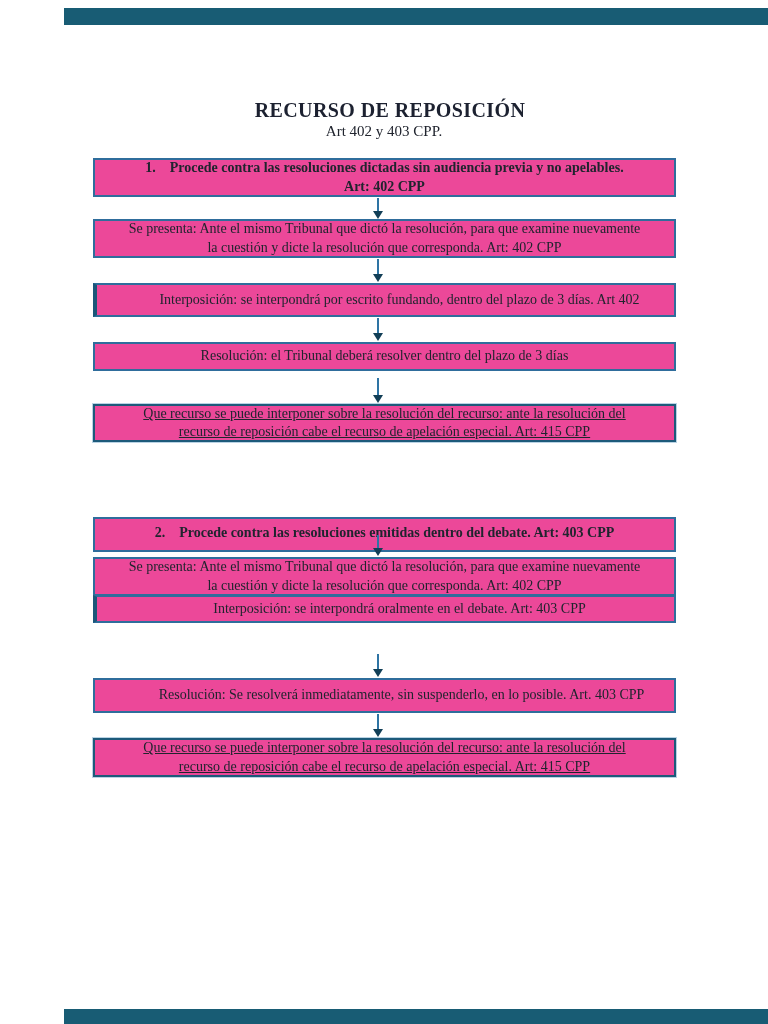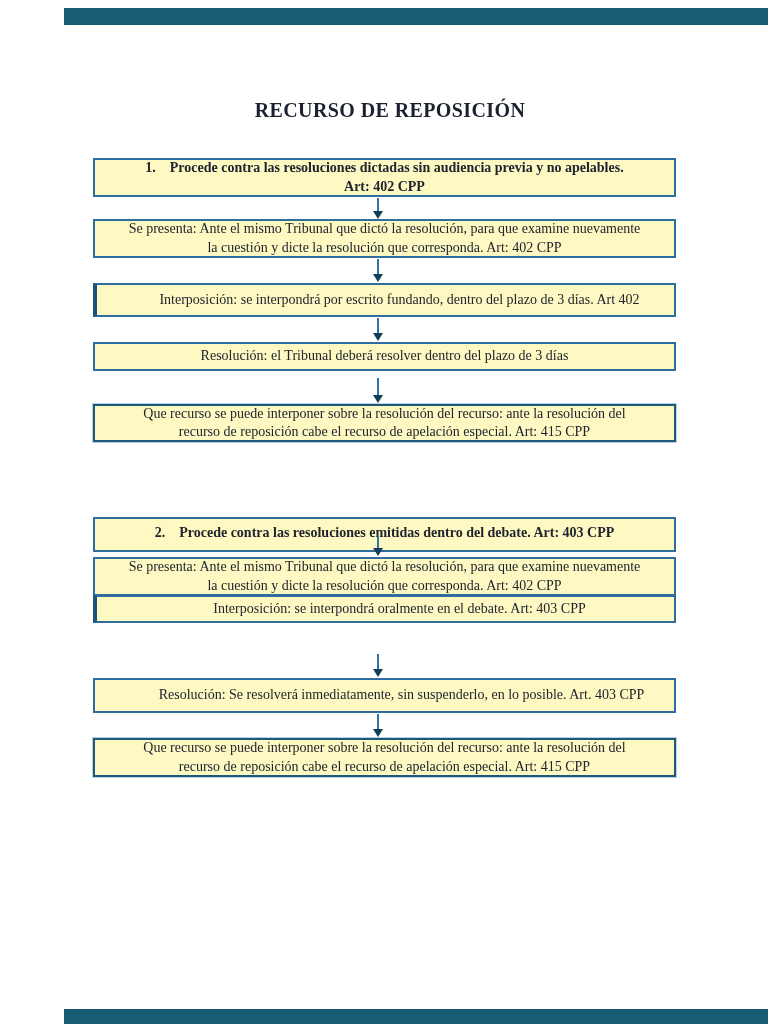--- a/index.html
+++ b/index.html
@@ -13,28 +13,28 @@
   .title{
     position:absolute;top:99px;left:6px;width:100%;text-align:center;
     font-size:20px;font-weight:bold;letter-spacing:0.4px;color:#1c2130;
   }
   .subtitle{
     position:absolute;top:123px;left:0;width:100%;text-align:center;
     font-size:15px;color:#20242e;
   }
   .fbox{
     position:absolute;left:93px;width:583px;box-sizing:border-box;
-    border:2px solid #2f6d9c;background:#fef9c3;
+    border:2px solid #2f6d9c;background:#ec4899;
     display:flex;align-items:center;justify-content:center;
     text-align:center;font-size:14px;line-height:1.3;
     white-space:pre;color:#20242e;padding:2px 6px;
   }
   .fbox.bold{font-weight:bold;}
   .fbox.thick-left{border-left:4px solid #1b5679;padding-left:34px;}
-  .fbox.dark{border-color:#1d5a7a;box-shadow:0 0 0 1px rgba(130,175,205,0.55);}
+  .fbox.dark{border-color:#1d5a7a;box-shadow:0 0 0 1px rgba(130,175,205,0.55);text-decoration:underline;}
   .fbox.top-align{align-items:flex-start;padding-top:5px;}
   
   .b1{top:158px;height:39px;}
   .b2{top:219px;height:39px;}
   .b3{top:283px;height:34px;}
   .b4{top:342px;height:29px;}
   .b5{top:404px;height:38px;}
   .b6{top:517px;height:35px;}
   .b7{top:557px;height:39px;}
   .b8{top:595px;height:28px;}
@@ -57,20 +57,21 @@
   .a8{top:714px;height:15px;}
 </style>
 </head>
 <body>
 
 <div class="page">
 
   <div class="band top"></div>
 
   <div class="title">RECURSO DE REPOSICIÓN</div>
+  <div class="subtitle">Art 402 y 403 CPP.</div>
 
   <div class="fbox bold b1">1.&nbsp;&nbsp;&nbsp;&nbsp;Procede contra las resoluciones dictadas sin audiencia previa y no apelables.
 Art: 402 CPP</div>
   <div class="arrow a1"></div>
 
   <div class="fbox b2">Se presenta: Ante el mismo Tribunal que dictó la resolución, para que examine nuevamente
 la cuestión y dicte la resolución que corresponda. Art: 402 CPP</div>
   <div class="arrow a2"></div>
 
   <div class="fbox thick-left b3">Interposición: se interpondrá por escrito fundando, dentro del plazo de 3 días. Art 402</div>

